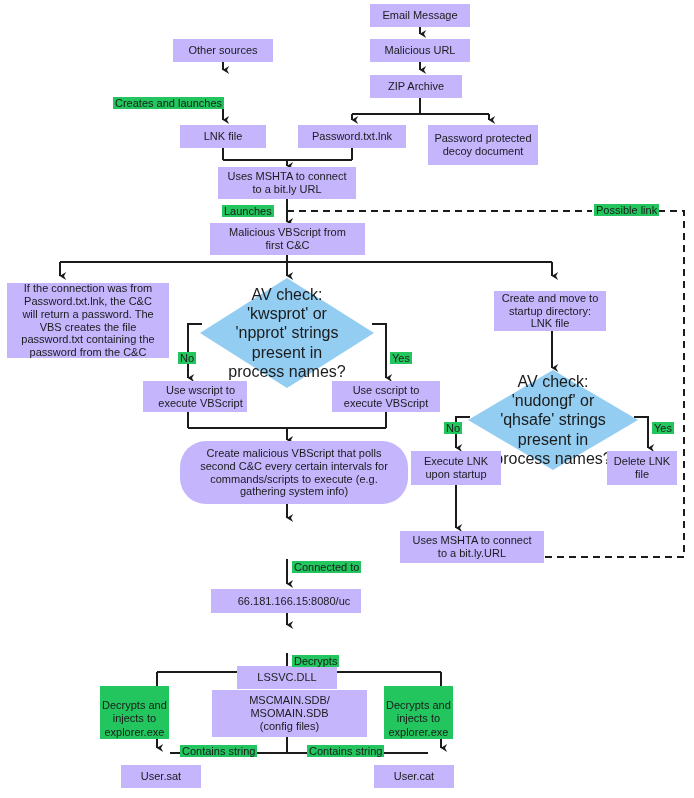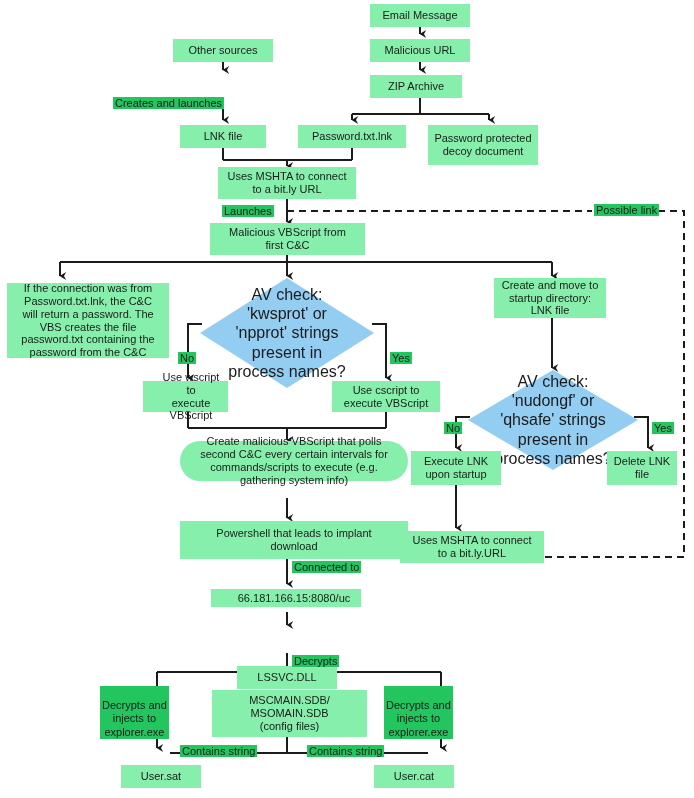--- a/index.html
+++ b/index.html
@@ -1,19 +1,19 @@
 <!DOCTYPE html>
 <html><head>
 <meta charset="utf-8">
 <style>
   html,body{margin:0;padding:0;background:#ffffff;}
   body{font-family:"Liberation Sans","DejaVu Sans",sans-serif;}
   #canvas{position:relative;width:694px;height:798px;background:#ffffff;overflow:hidden;}
   svg.edges{position:absolute;left:0;top:0;width:694px;height:798px;pointer-events:none;}
-  .node{position:absolute;background:#86efac;color:#1b1b1b;display:flex;align-items:center;
+  .node{position:absolute;background:#c4b5fd;color:#1b1b1b;display:flex;align-items:center;
         justify-content:center;text-align:center;line-height:1.18;font-size:11px;
         box-sizing:border-box;padding:2px 4px;}
   .node span{display:block;white-space:pre-line;}
   .diamond{position:absolute;}
   .diamond .dlabel{position:absolute;left:0;top:0;width:100%;height:100%;
         display:flex;align-items:center;justify-content:center;text-align:center;
         font-size:16px;line-height:1.2;color:#1b1b1b;}
   .diamond .dlabel span{display:block;white-space:pre-line;}
   .elabel{position:absolute;font-size:11px;color:#1b1b1b;background:#22c55e;
         padding:0 2px;white-space:nowrap;line-height:1.1;}
@@ -148,31 +148,31 @@
     </svg>
     <div class="dlabel">
         <span>AV check:
 'kwsprot' or
 'npprot' strings
 present in
 process names?</span>
       </div>
   </div>
 
-  <div class="node" style="left:143px;top:381px;width:85px;height:31px;padding-left:15px;">
+  <div class="node" style="left:143px;top:381px;width:104px;height:31px;padding-left:15px;">
     <span>Use wscript to
 execute VBScript</span>
   </div>
 
   <div class="node" style="left:332px;top:381px;width:108px;height:31px;">
     <span>Use cscript to
 execute VBScript</span>
   </div>
 
-  <div class="node" style="left:494px;top:278px;width:112px;height:40px;">
+  <div class="node" style="left:494px;top:291px;width:112px;height:40px;">
     <span>Create and move to
 startup directory:
 LNK file</span>
   </div>
 
   <div class="diamond" style="left:468px;top:370px;width:170px;height:100px;">
     <svg viewBox="0 0 170 100" width="170" height="100" xmlns="http://www.w3.org/2000/svg">
       <polygon points="85,0 170,50 85,100 0,50" fill="#93cdf2"></polygon>
     </svg>
     <div class="dlabel">
@@ -192,33 +192,29 @@
   <div class="node" style="left:411px;top:451px;width:90px;height:34px;">
     <span>Execute LNK
 upon startup</span>
   </div>
 
   <div class="node" style="left:400px;top:531px;width:144px;height:32px;">
     <span>Uses MSHTA to connect
 to a bit.ly.URL</span>
   </div>
 
-  <div class="node" style="left:180px;top:441px;width:228px;height:40px;border-radius:26px;">
+  <div class="node" style="left:180px;top:441px;width:228px;height:63px;border-radius:26px;">
     <span>Create malicious VBScript that polls
 second C&amp;C every certain intervals for
 commands/scripts to execute (e.g.
 gathering system info)</span>
   </div>
 
-  <div class="node" style="left:180px;top:521px;width:228px;height:38px;">
-    <span>Powershell that leads to implant
-download</span>
-  </div>
-
-  <div class="node" style="left:211px;top:589px;width:150px;height:18px;padding-left:20px;">
+
+  <div class="node" style="left:211px;top:589px;width:150px;height:24px;padding-left:20px;">
     <span>66.181.166.15:8080/uc</span>
   </div>
 
   <div class="node" style="left:237px;top:630px;width:100px;height:23px;margin-top:36px;">
     <span>LSSVC.DLL</span>
   </div>
 
   <div class="node" style="left:212px;top:690px;width:155px;height:47px;">
     <span>MSCMAIN.SDB/
 MSOMAIN.SDB

